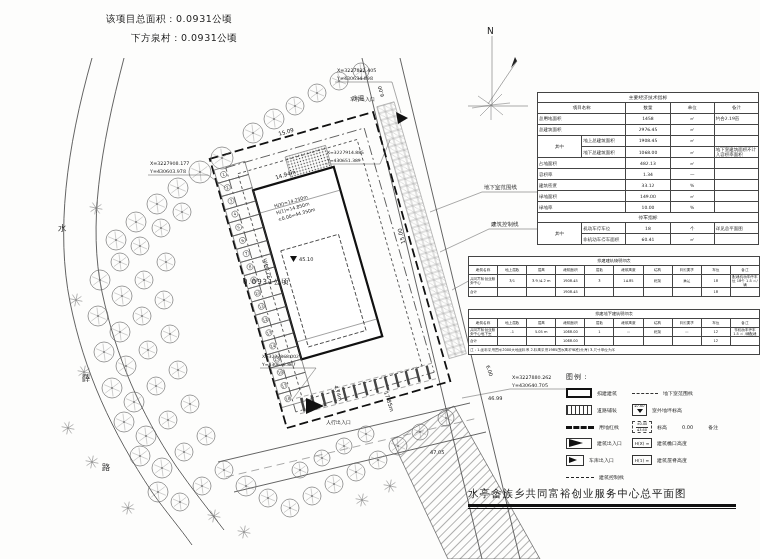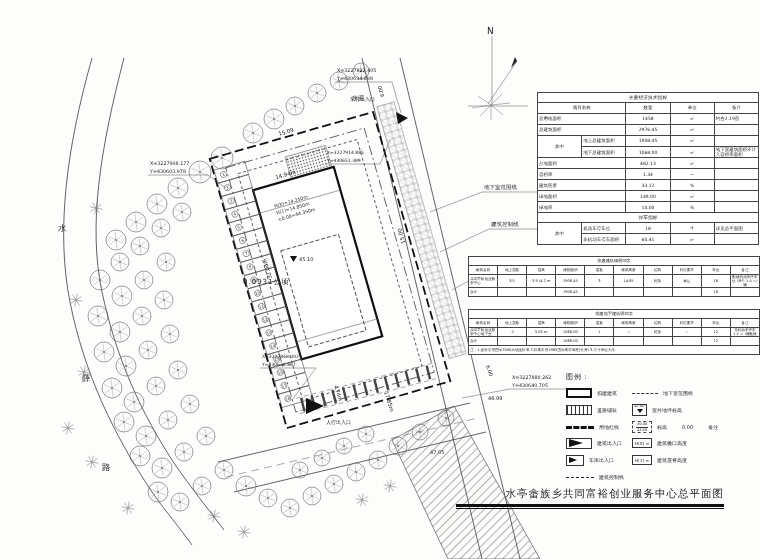--- a/index.html
+++ b/index.html
@@ -51,21 +51,21 @@
            display:flex;flex-direction:column;align-items:center;font-size:3.5px;line-height:1;}
   .s-level .tri{width:0;height:0;border:3px solid transparent;border-top:4px solid #111;}
   .s-elev{width:20px;height:12px;border:.5px dashed #444;box-sizing:border-box;flex:none;
           display:flex;flex-direction:column;align-items:center;justify-content:center;
           font-size:3.5px;line-height:1.2;}
   .s-elev .top{border-bottom:.5px solid #333;padding:0 1px;}
   .s-h{min-width:20px;height:10px;border:.5px solid #333;box-sizing:border-box;flex:none;
        display:flex;align-items:center;justify-content:center;font-size:4.3px;padding:0 1px;}
   .gap1{margin-left:10px;}
   
-  #title-block{position:absolute;left:456px;top:487px;width:268px;text-align:right;}
+  #title-block{position:absolute;left:468px;top:487px;width:268px;}
   #title-block .t{font-size:10.5px;letter-spacing:1px;padding-bottom:3px;}
   #title-block .rule1{height:2.5px;background:#111;}
   #title-block .rule2{margin-top:1.5px;height:1px;background:#111;}
 </style>
 </head>
 <body>
 
 <div id="canvas">
 
   <svg id="plan-svg" width="760" height="559" viewBox="0 0 760 559">
@@ -800,20 +800,24 @@
       <text x="82" y="381" font-size="8.5">薛</text>
       <text x="102" y="470" font-size="8.5">路</text>
       <text x="384" y="392" font-size="5.5" transform="rotate(72 384 392)">17.85m</text>
       <text x="334" y="386" font-size="5" transform="rotate(72 334 386)">4.74m</text>
       <text x="486" y="366" font-size="5" transform="rotate(72 486 366)">6.00</text>
       <polygon points="306,398 324,406 306,414" fill="#111"></polygon>
       <text x="326" y="424" font-size="5">人行出入口</text>
     </g>
   </svg>
 
+  <div id="header">
+    <div class="l1">该项目总面积：0.0931公顷</div>
+    <div class="l2">下方泉村：0.0931公顷</div>
+  </div>
 
   <div id="ind-table" class="cadtable">
       <table>
         <tbody>
           <tr>
             <td colspan="5" class="title">主要经济技术指标</td>
           </tr>
           <tr>
             <td colspan="2" class="c" style="width: 76px;">项目名称</td>
             <td class="c" style="width: 52px;">数量</td>

